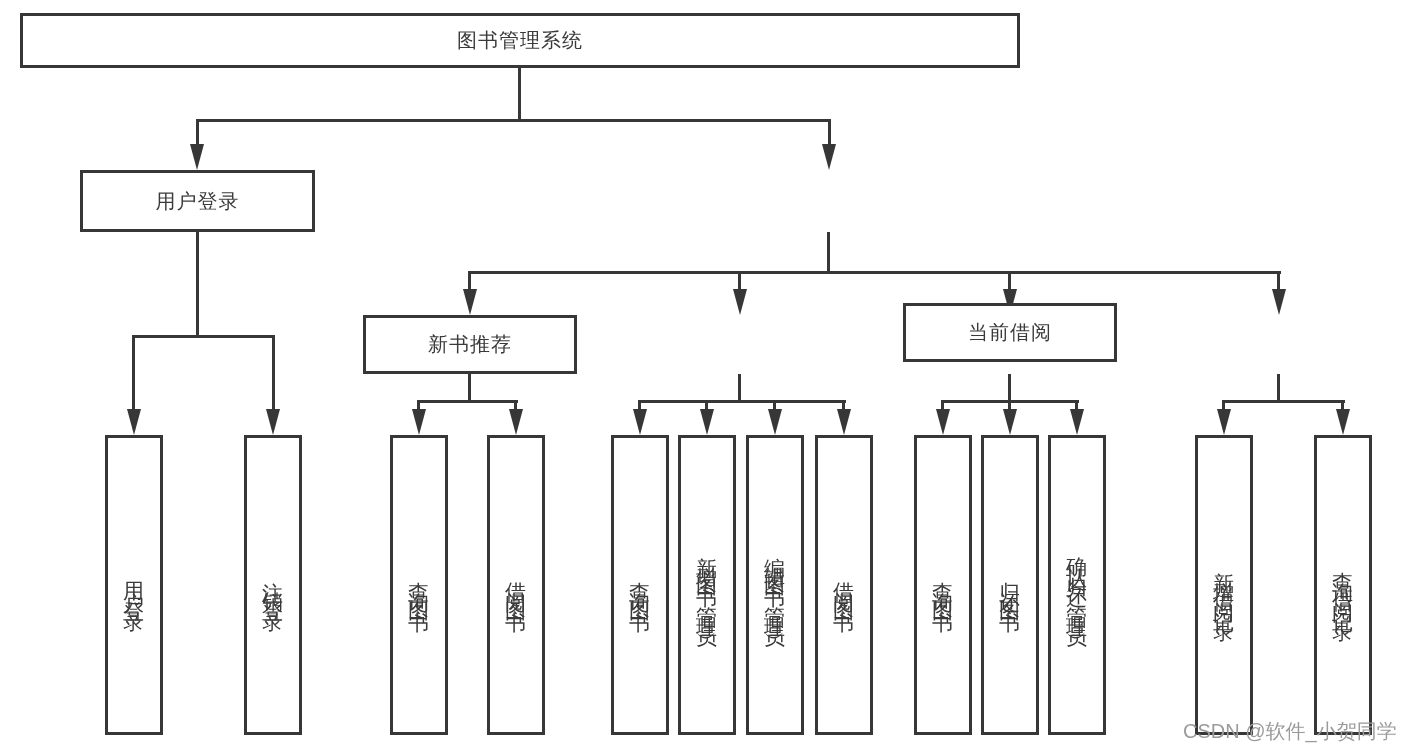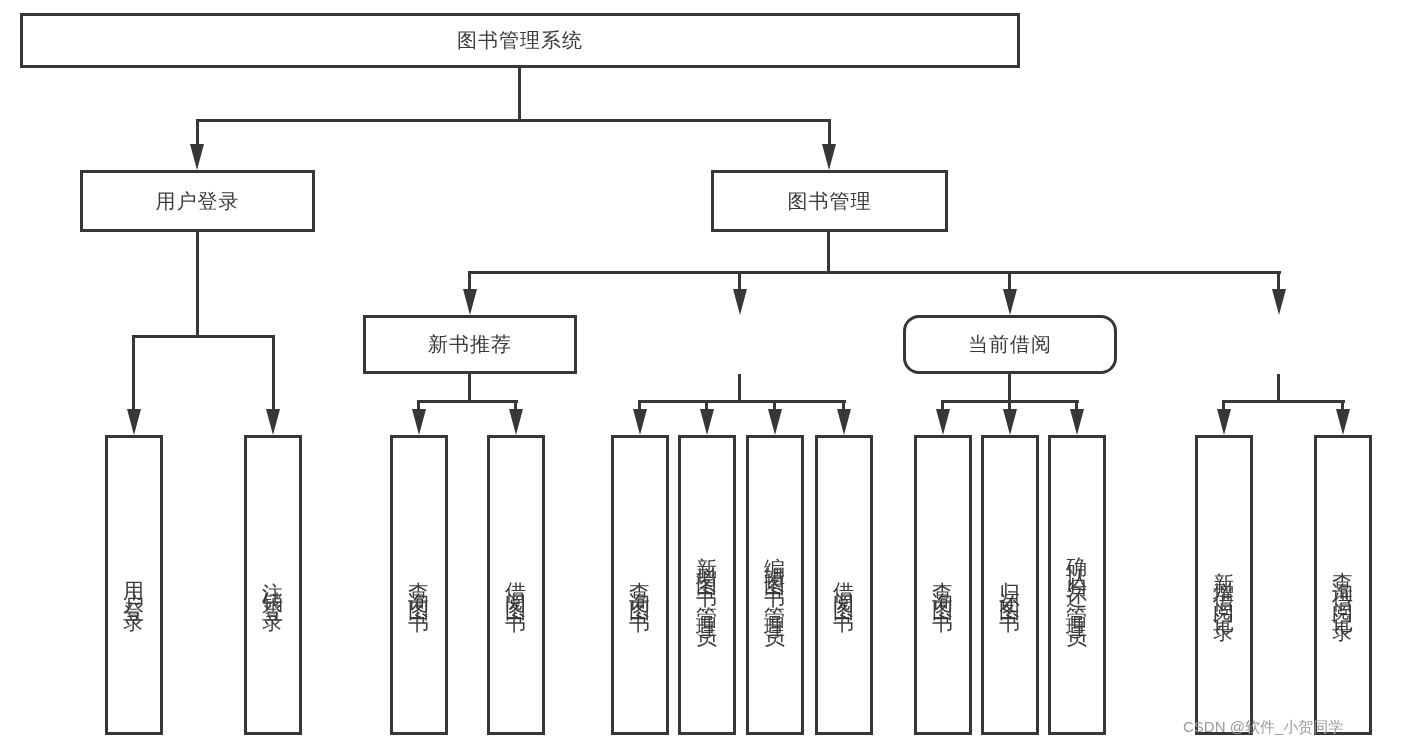--- a/index.html
+++ b/index.html
@@ -42,21 +42,21 @@
     width: 0; height: 0;
     border-left: 7px solid transparent;
     border-right: 7px solid transparent;
     border-top: 26px solid #373737;
     z-index: 1;
   }
   .watermark {
     position: absolute;
     left: 1183px;
     top: 718px;
-    font-size: 15px;
+    font-size: 20px;
     color: #9b9b9b;
     z-index: 3;
     white-space: nowrap;
   }
 </style>
 </head>
 <body>
 
 <div id="canvas">
 
@@ -68,23 +68,20 @@
     <div class="vline" style="left:518px; top:68px; height:51px;"></div>
     <div class="hline" style="left:196px; top:119px; width:635px;"></div>
     <div class="vline" style="left:196px; top:119px; height:31px;"></div>
     <div class="arrow" style="left:190px; top:144px;"></div>
     <div class="vline" style="left:828px; top:119px; height:31px;"></div>
     <div class="arrow" style="left:822px; top:144px;"></div>
   </div>
 
   <div class="box" style="left:80px; top:170px; width:235px; height:62px;">
     <span class="hlabel">用户登录</span>
-  </div>
-  <div class="box" style="left:711px; top:170px; width:237px; height:62px;">
-    <span class="hlabel">图书管理</span>
   </div>
 
   <div>
     <div class="vline" style="left:196px; top:232px; height:106px;"></div>
     <div class="hline" style="left:132px; top:335px; width:143px;"></div>
     <div class="vline" style="left:132px; top:335px; height:78px;"></div>
     <div class="arrow" style="left:127px; top:409px;"></div>
     <div class="vline" style="left:272px; top:335px; height:78px;"></div>
     <div class="arrow" style="left:266px; top:409px;"></div>
   </div>
@@ -98,21 +95,21 @@
     <div class="arrow" style="left:733px; top:289px;"></div>
     <div class="vline" style="left:1008px; top:271px; height:22px;"></div>
     <div class="arrow" style="left:1003px; top:289px;"></div>
     <div class="vline" style="left:1277px; top:271px; height:22px;"></div>
     <div class="arrow" style="left:1272px; top:289px;"></div>
   </div>
 
   <div class="box" style="left:363px; top:315px; width:214px; height:59px;">
     <span class="hlabel">新书推荐</span>
   </div>
-  <div class="box" style="left:903px; top:315px; width:214px; height:59px;border-radius:16px;">
+  <div class="box" style="left:903px; top:303px; width:214px; height:59px;">
     <span class="hlabel">当前借阅</span>
   </div>
 
   <div>
     <div class="vline" style="left:468px; top:374px; height:29px;"></div>
     <div class="hline" style="left:417px; top:400px; width:101px;"></div>
     <div class="vline" style="left:417px; top:400px; height:15px;"></div>
     <div class="arrow" style="left:412px; top:409px;"></div>
     <div class="vline" style="left:514px; top:400px; height:15px;"></div>
     <div class="arrow" style="left:509px; top:409px;"></div>

